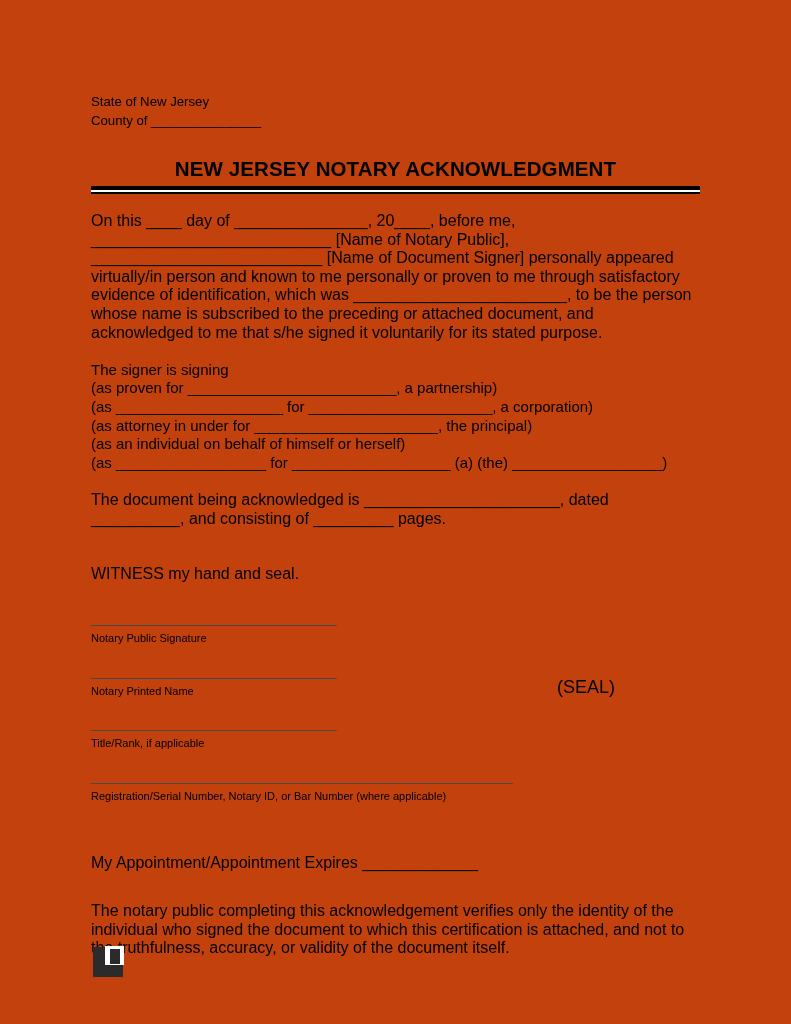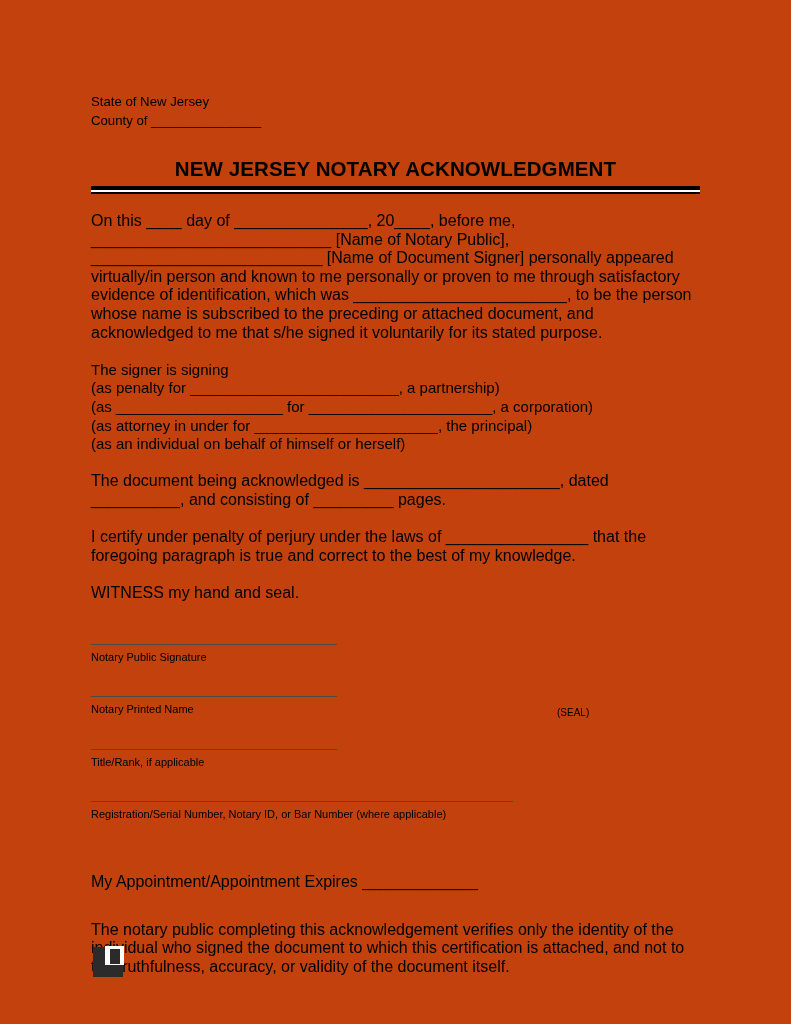--- a/index.html
+++ b/index.html
@@ -83,23 +83,22 @@
   .sig-rule.w-wide { width: 422px; }
   .sig-label {
     font-size: 11px;
     line-height: 18.6px;
     padding-top: 3px;
   }
   .seal {
     position: absolute;
     left: 466px;
     top: 0;
-    font-size: 10px;
-    line-height: 18.6px;
-    margin-top: 8px;
+    font-size: 18px;
+    line-height: 18.6px;
   }
 
   .logo {
     position: absolute;
     left: 93px;
     top: 947px;
     width: 30px;
     height: 30px;
   }
   .logo .sq {
@@ -146,33 +145,33 @@
     </div>
 
     <div class="gap-par"></div>
 
     <p class="body-par">On this ____ day of _______________, 20____, before me, ___________________________ [Name of Notary Public], __________________________ [Name of Document Signer] personally appeared virtually/in person and known to me personally or proven to me through satisfactory evidence of identification, which was ________________________, to be the person whose name is subscribed to the preceding or attached document, and acknowledged to me that s/he signed it voluntarily for its stated purpose.</p>
 
     <div class="gap-par"></div>
 
     <div class="capacity-block">
       <div>The signer is signing</div>
-      <div>(as penalty for _________________________, a partnership)</div>
+      <div>(as proven for _________________________, a partnership)</div>
       <div>(as ____________________ for ______________________, a corporation)</div>
       <div>(as attorney in under for ______________________, the principal)</div>
       <div>(as an individual on behalf of himself or herself)</div>
+      <div>(as __________________ for ___________________ (a) (the) __________________)</div>
     </div>
 
     <div class="gap-par"></div>
 
     <p class="body-par">The document being acknowledged is ______________________, dated __________, and consisting of _________ pages.</p>
 
     <div class="gap-par"></div>
 
-    <p class="body-par">I certify under penalty of perjury under the laws of ________________ that the foregoing paragraph is true and correct to the best of my knowledge.</p>
 
     <div class="gap-par"></div>
 
     <p class="body-par">WITNESS my hand and seal.</p>
 
     <div style="height:41px"></div>
 
     <div class="sig-block">
       <div class="sig-rule w-narrow"></div>
       <div class="sig-label">Notary Public Signature</div>

